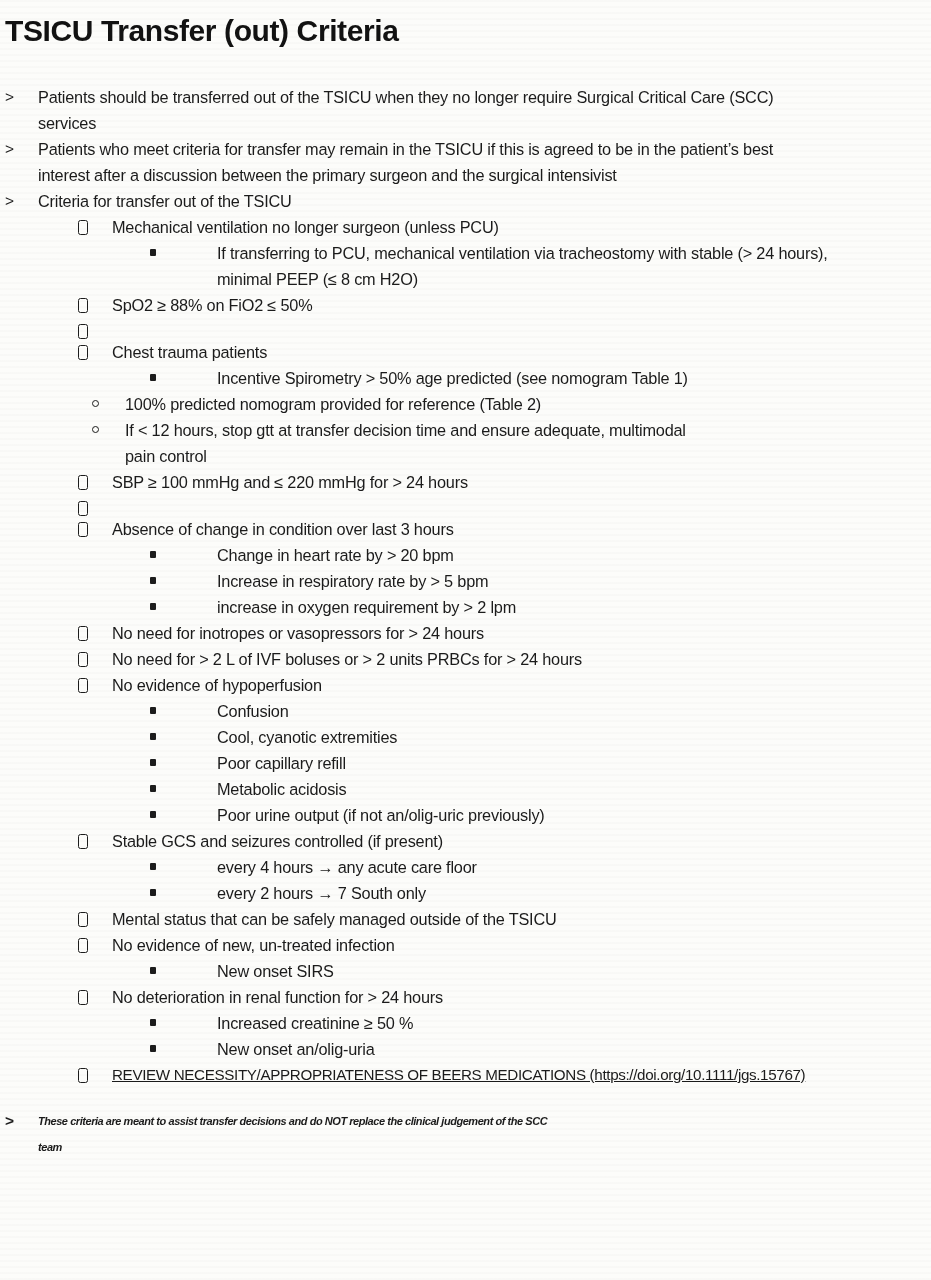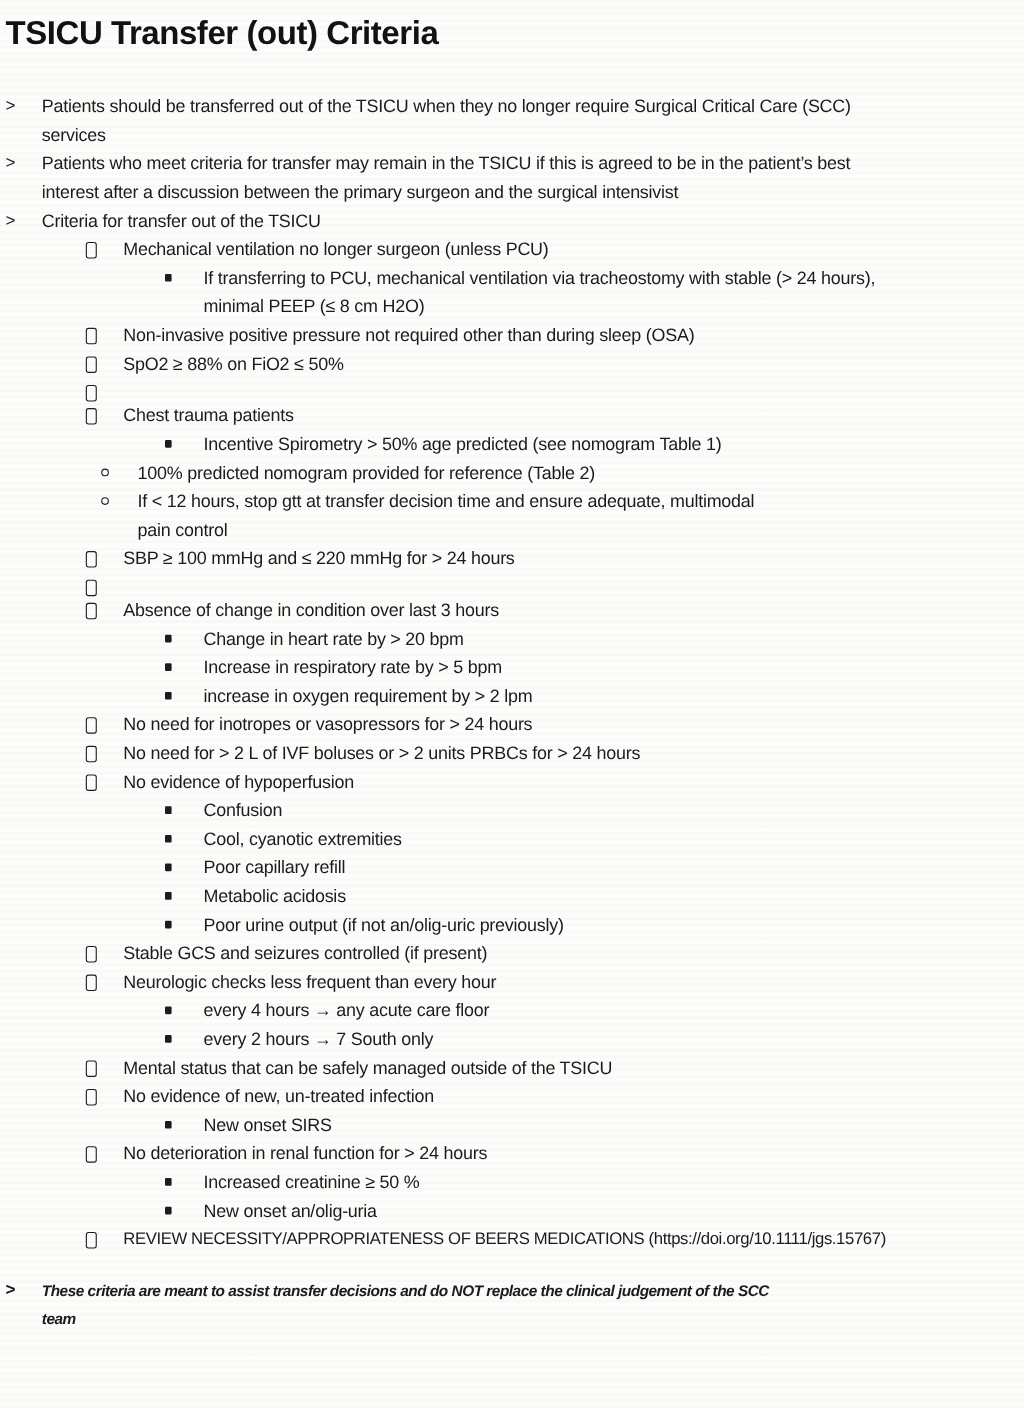--- a/index.html
+++ b/index.html
@@ -32,39 +32,39 @@
     font-size:16.3px;
     letter-spacing:-0.2px;
     line-height:26px;
   }
   .text{white-space:pre;}
   .b{font-weight:bold;}
   .marker{flex:0 0 auto;display:block;}
   .marker.gt{font-size:15.5px;line-height:26px;}
   .lvl1{padding-left:5px;}   .lvl1 .marker{width:33px;}
   .lvl2{padding-left:78px;}  .lvl2 .marker{width:34px;}
-  .lvl3{padding-left:150px;} .lvl3 .marker{width:35px;}
+  .lvl3{padding-left:150px;gap:32px;} .lvl3 .marker{width:35px;}
   .lvl4{padding-left:92px;} .lvl4 .marker{width:33px;}
   .shape-box{
     display:block;width:8px;height:13px;
     border:1.7px solid #1c1c1c;border-radius:2.5px;
     margin-top:6px;
   }
   .shape-square{
     display:block;width:6px;height:6.5px;
     background:#1c1c1c;border-radius:1px;
     margin-top:9px;
   }
   .shape-circle{
     display:block;width:5px;height:5px;
     border:1.6px solid #1c1c1c;border-radius:50%;
     margin-top:9px;
   }
-  .condensed .text{font-size:15.2px;letter-spacing:-0.35px;}
-  .emphasis .text{font-weight:bold;font-style:italic;font-size:14px;letter-spacing:-0.45px;}
+  .condensed .text{font-size:15.2px;letter-spacing:-0.35px;text-decoration:underline;}
+  .emphasis .text{font-weight:bold;font-style:italic;font-size:11px;letter-spacing:-0.45px;}
   .emphasis .marker{font-weight:bold;}
   .gap-before{margin-top:20px;}
 </style>
 </head>
 <body>
 
 <div class="page">
   <div class="title">TSICU Transfer (out) Criteria</div>
   <div class="list" id="criteria-list">
       <div class="item lvl1">
@@ -91,26 +91,20 @@
         <span class="marker">
           <i class="shape-square"></i>
         </span>
         <span class="text">If transferring to PCU, mechanical ventilation via tracheostomy with stable (&gt; 24 hours),
 minimal PEEP (≤ 8 cm H2O)</span>
       </div>
       <div class="item lvl2">
         <span class="marker">
           <i class="shape-box"></i>
         </span>
-        <span class="text">Non-invasive positive pressure not required other than during sleep (OSA)</span>
-      </div>
-      <div class="item lvl2">
-        <span class="marker">
-          <i class="shape-box"></i>
-        </span>
         <span class="text">SpO2 ≥ 88% on FiO2 ≤ 50%</span>
       </div>
       <div class="item lvl2">
         <span class="marker">
           <i class="shape-box"></i>
         </span>
       </div>
       <div class="item lvl2">
         <span class="marker">
           <i class="shape-box"></i>
@@ -217,26 +211,20 @@
         <span class="marker">
           <i class="shape-square"></i>
         </span>
         <span class="text">Poor urine output (if not an/olig-uric previously)</span>
       </div>
       <div class="item lvl2">
         <span class="marker">
           <i class="shape-box"></i>
         </span>
         <span class="text">Stable GCS and seizures controlled (if present)</span>
-      </div>
-      <div class="item lvl2">
-        <span class="marker">
-          <i class="shape-box"></i>
-        </span>
-        <span class="text">Neurologic checks less frequent than every hour</span>
       </div>
       <div class="item lvl3">
         <span class="marker">
           <i class="shape-square"></i>
         </span>
         <span class="text">every 4 hours → any acute care floor</span>
       </div>
       <div class="item lvl3">
         <span class="marker">
           <i class="shape-square"></i>

